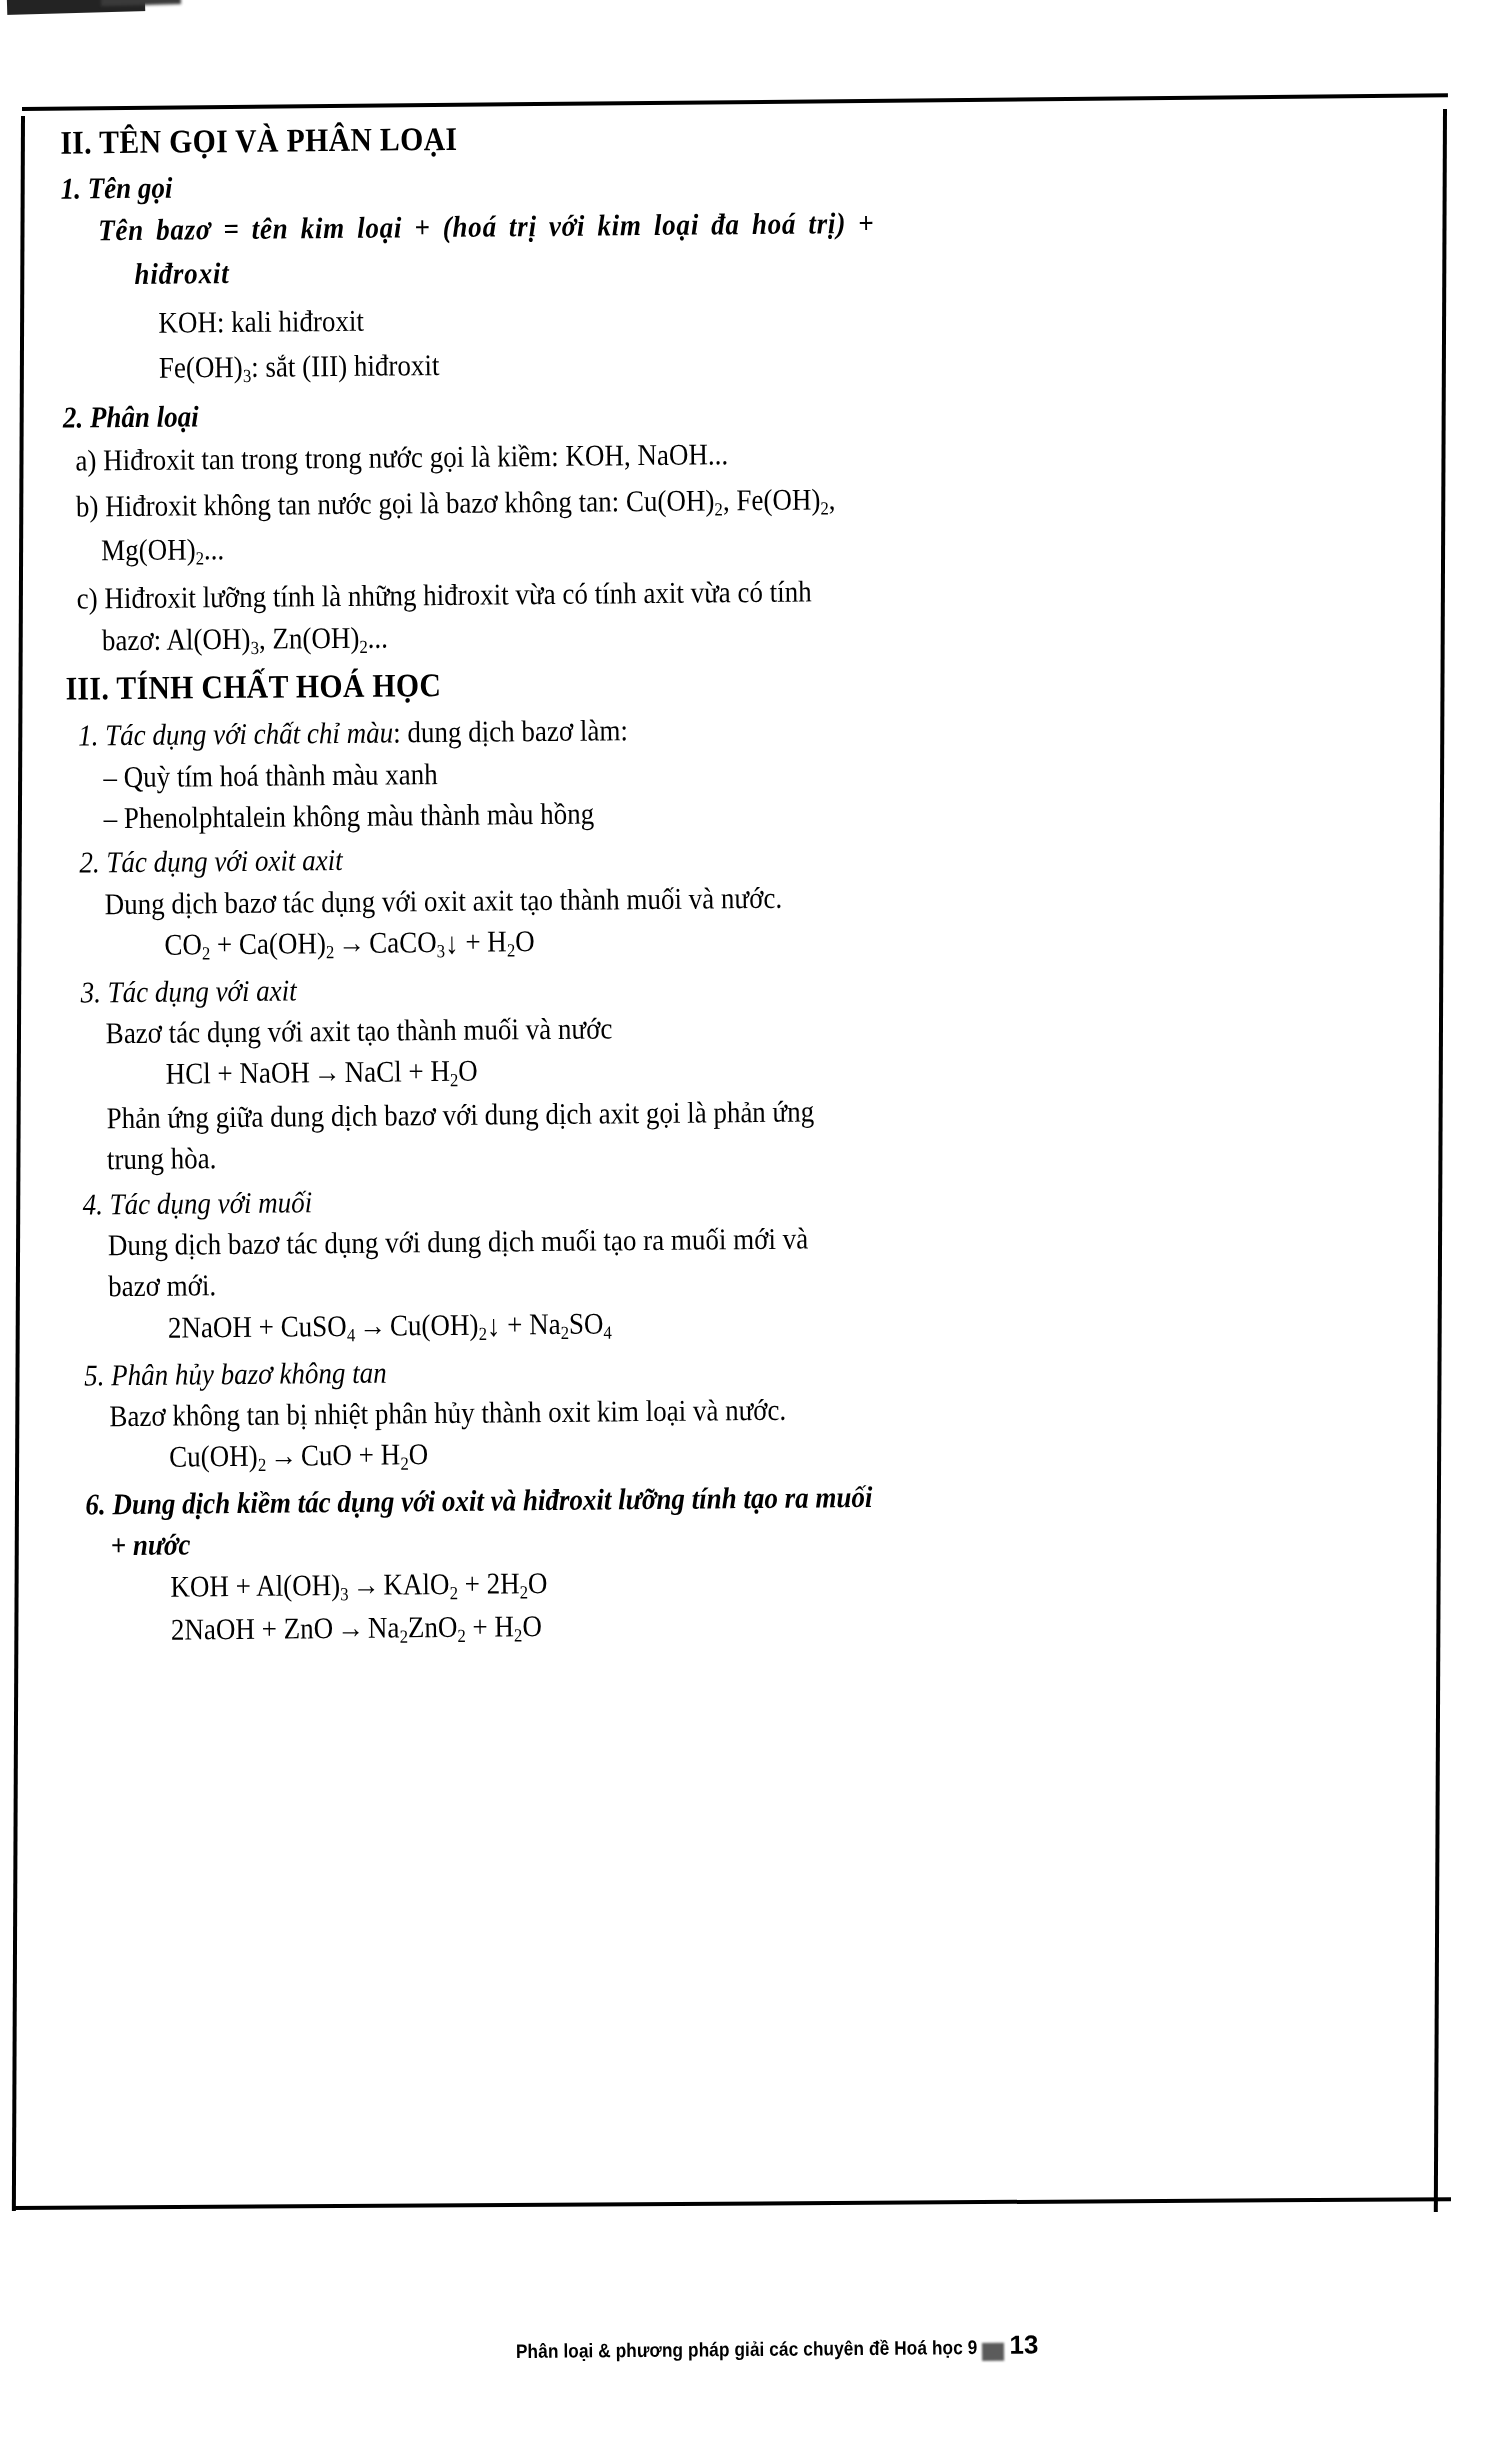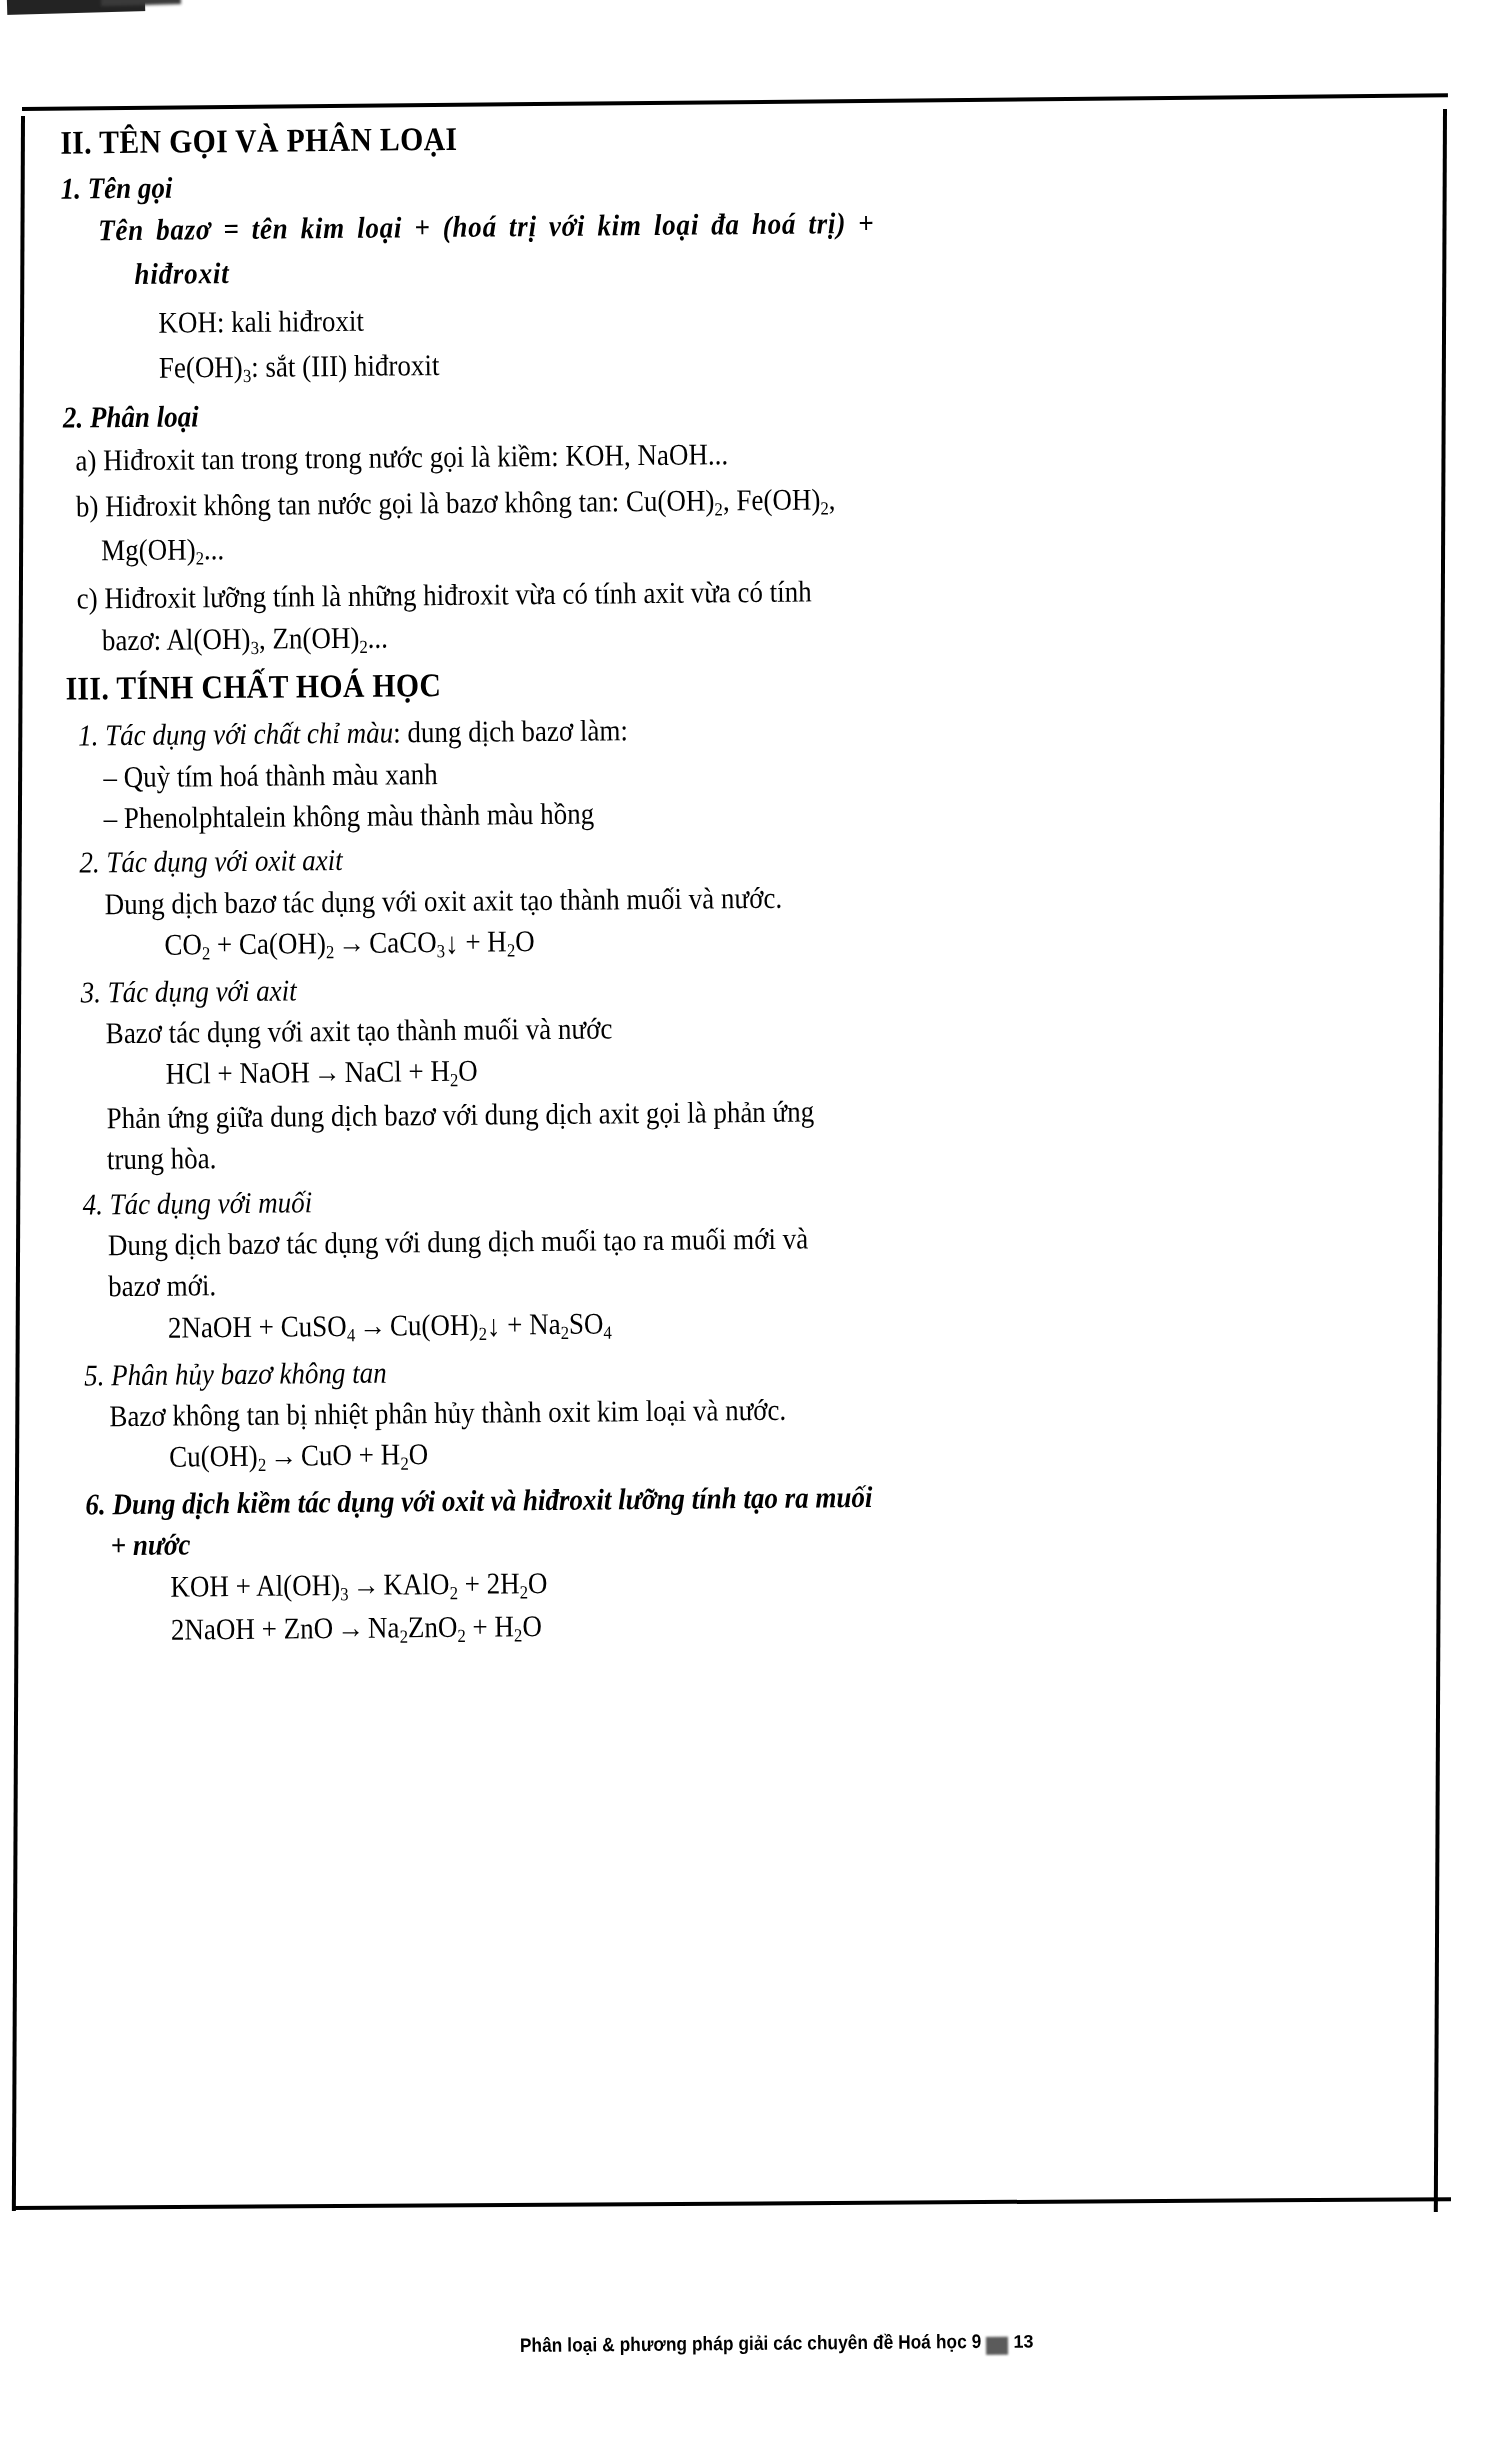--- a/index.html
+++ b/index.html
@@ -89,21 +89,21 @@
     font-size:19.6px;font-weight:600;letter-spacing:0.1px;
     display:inline-block;transform:scaleX(0.88);transform-origin:right center;
   }
   .footer-smudge{
     display:inline-block;width:22px;height:17.4px;margin:0 2.9px -1.5px 4.4px;
     background:#333;filter:blur(0.9px);opacity:.8;
     vertical-align:middle;
   }
   .footer-page{
     font-family:"Liberation Sans","DejaVu Sans",sans-serif;
-    font-size:18px;font-weight:700;margin-left:2.9px;
+    font-size:26px;font-weight:700;margin-left:2.9px;
   }
 </style>
 </head>
 <body>
 
 <div id="scan-smudge"></div>
 
 <div id="page-frame">
   <div class="frame-line" id="frame-top"></div>
   <div class="frame-line" id="frame-right"></div>

